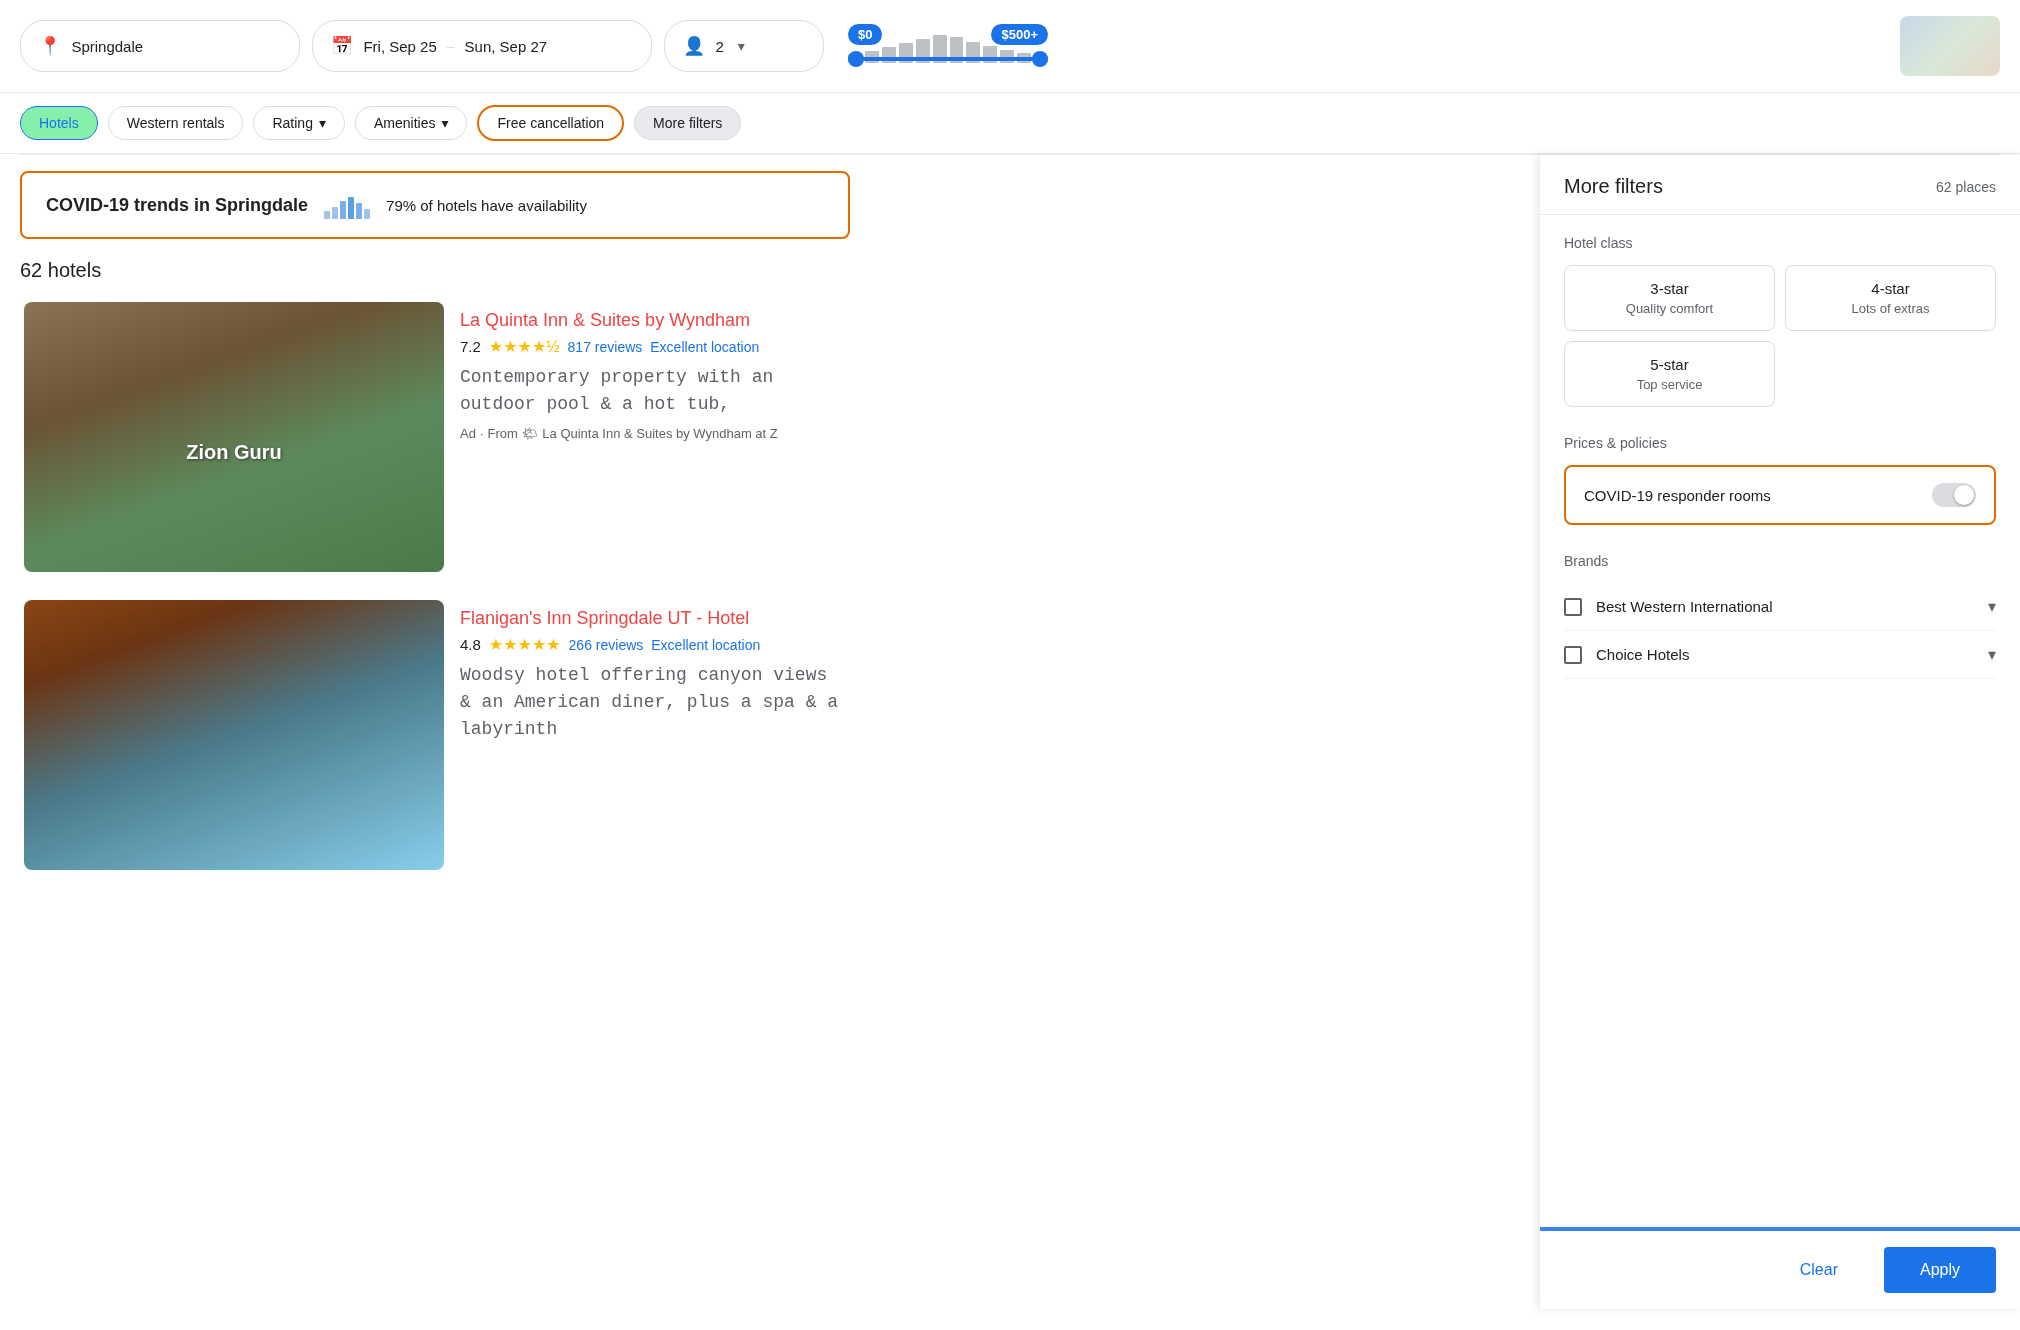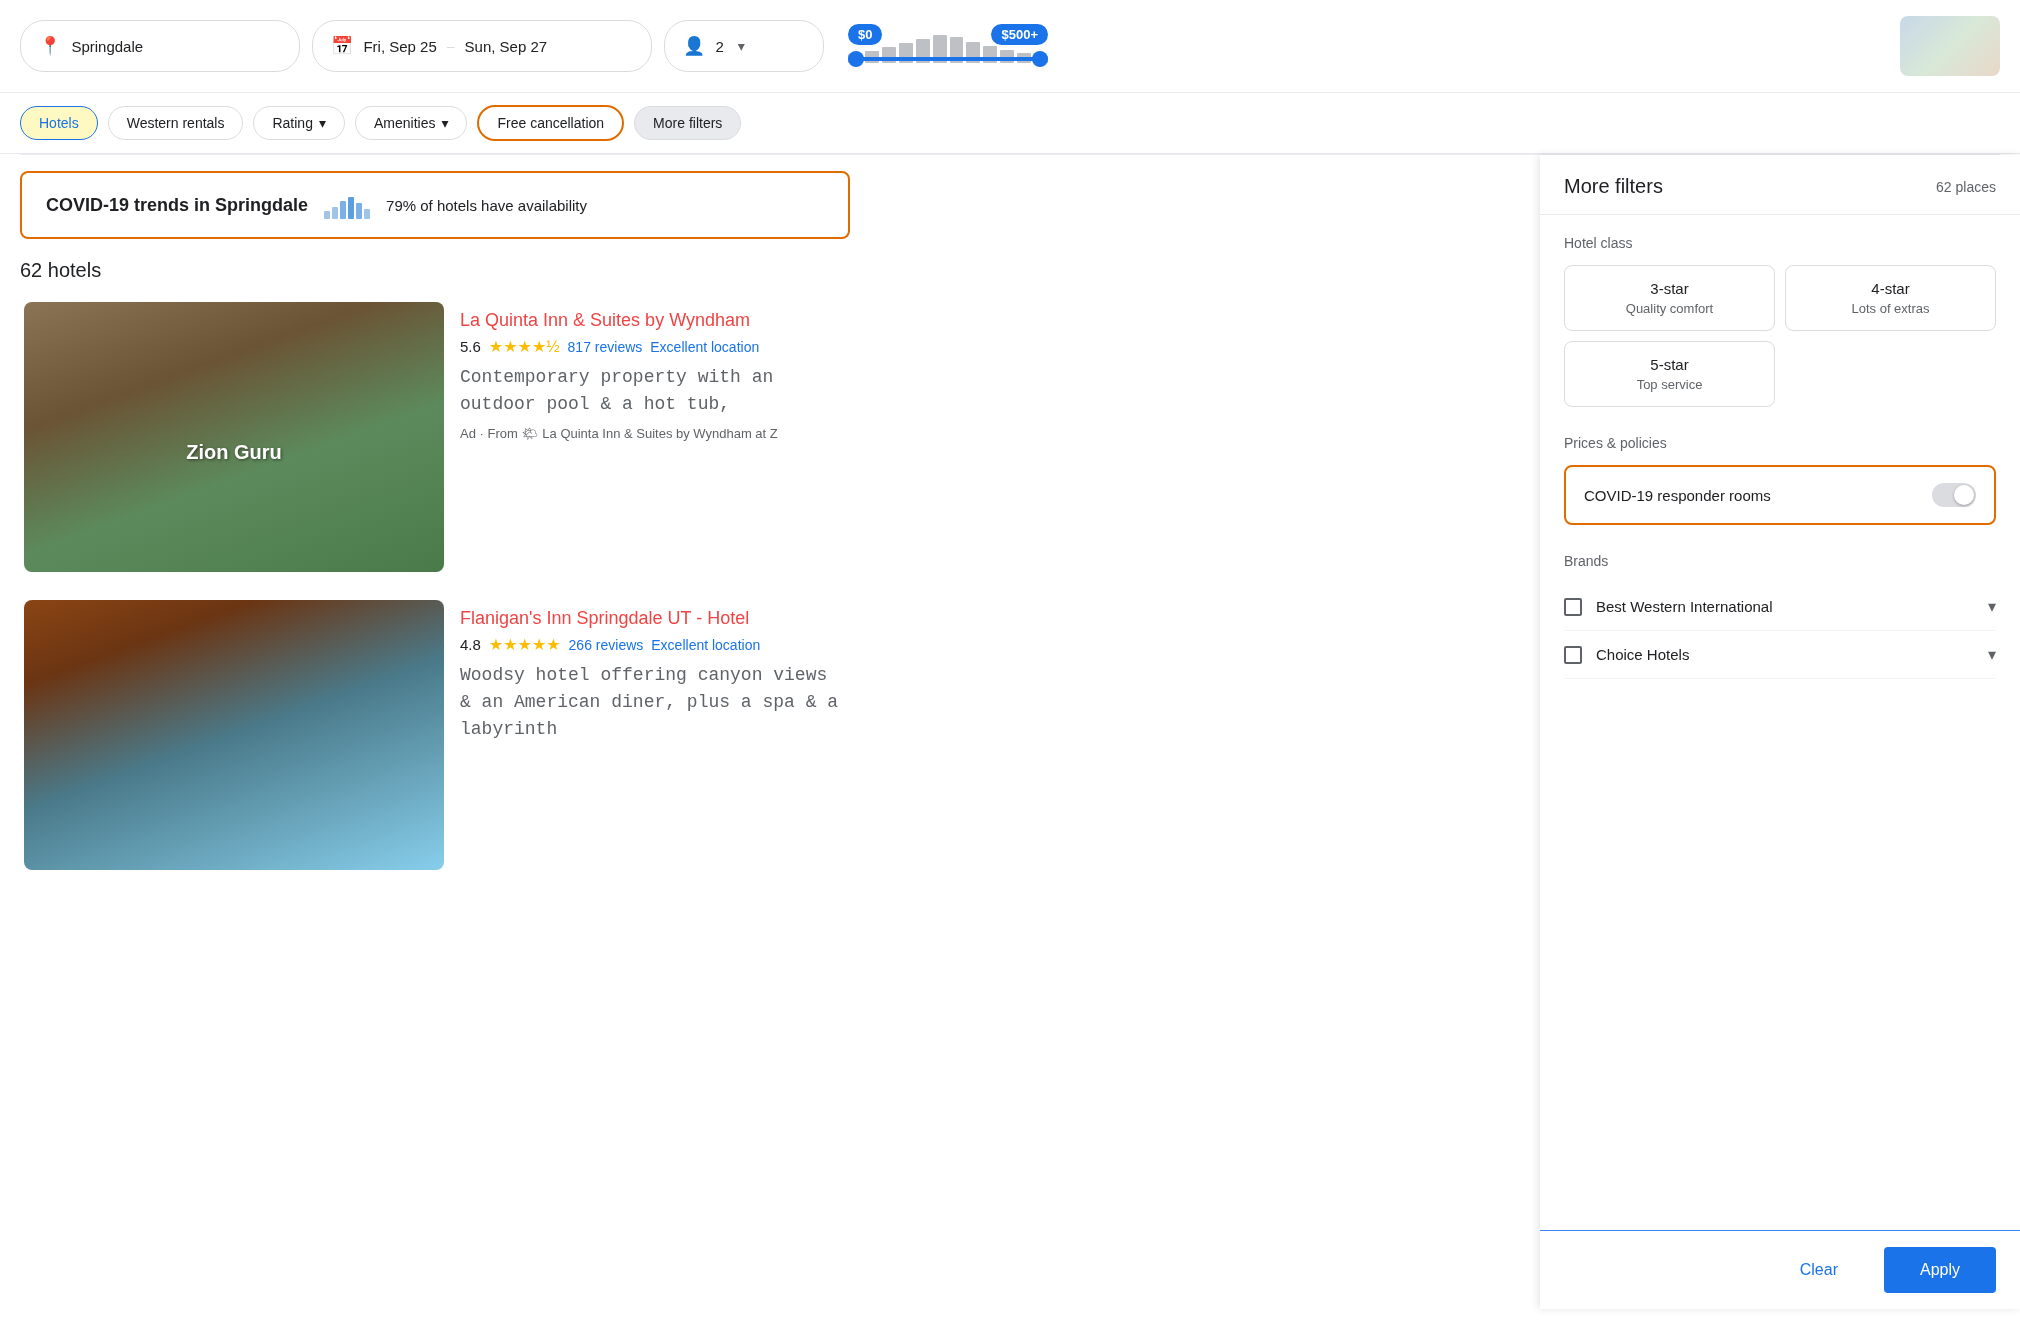--- a/index.html
+++ b/index.html
@@ -142,21 +142,21 @@
       font-size: 14px;
       cursor: pointer;
       background: #fff;
       color: #202124;
       white-space: nowrap;
       display: flex;
       align-items: center;
       gap: 6px;
     }
     .filter-tab.active {
-      background: #fef9c3;
+      background: #86efac;
       border-color: #1a73e8;
       color: #1a73e8;
       font-weight: 500;
     }
     .filter-tab.highlighted {
       border: 2px solid #e06c00;
       color: #202124;
     }
     .filter-tab.selected-panel {
       background: #e8eaed;
@@ -343,21 +343,21 @@
       border-radius: 2px;
       background: #fff;
     }
     .brand-name { font-size: 15px; color: #202124; }
     .brand-chevron { color: #5f6368; font-size: 16px; }
     .filter-panel-footer {
       display: flex;
       justify-content: flex-end;
       align-items: center;
       padding: 16px 24px;
-      border-top: 1px solid #3b82f6;
+      border-top: 4px solid #3b82f6;
       gap: 16px;
     }
     .clear-btn {
       background: #fff;
       border: none;
       color: #1a73e8;
       font-size: 16px;
       font-weight: 500;
       padding: 14px 30px;
       border-radius: 4px;
@@ -476,21 +476,21 @@
 
     <div class="hotels-count">62 hotels</div>
 
     <div class="hotel-card">
       <div class="hotel-image">
         <div class="hotel-image-placeholder hotel-image-1"></div>
       </div>
       <div class="hotel-info">
         <div class="hotel-name">La Quinta Inn &amp; Suites by Wyndham</div>
         <div class="hotel-rating-row">
-          <span class="rating-score">5.6</span>
+          <span class="rating-score">7.2</span>
           <span class="stars">★★★★½</span>
           <a class="reviews-link">817 reviews</a>
           <a class="location-link">Excellent location</a>
         </div>
         <div class="hotel-desc">Contemporary property with an outdoor pool &amp; a hot tub,</div>
         <div class="hotel-ad">
           <span class="ad-badge">Ad · From</span>
           <span>🌤</span>
           <span>La Quinta Inn &amp; Suites by Wyndham at Z</span>
         </div>

